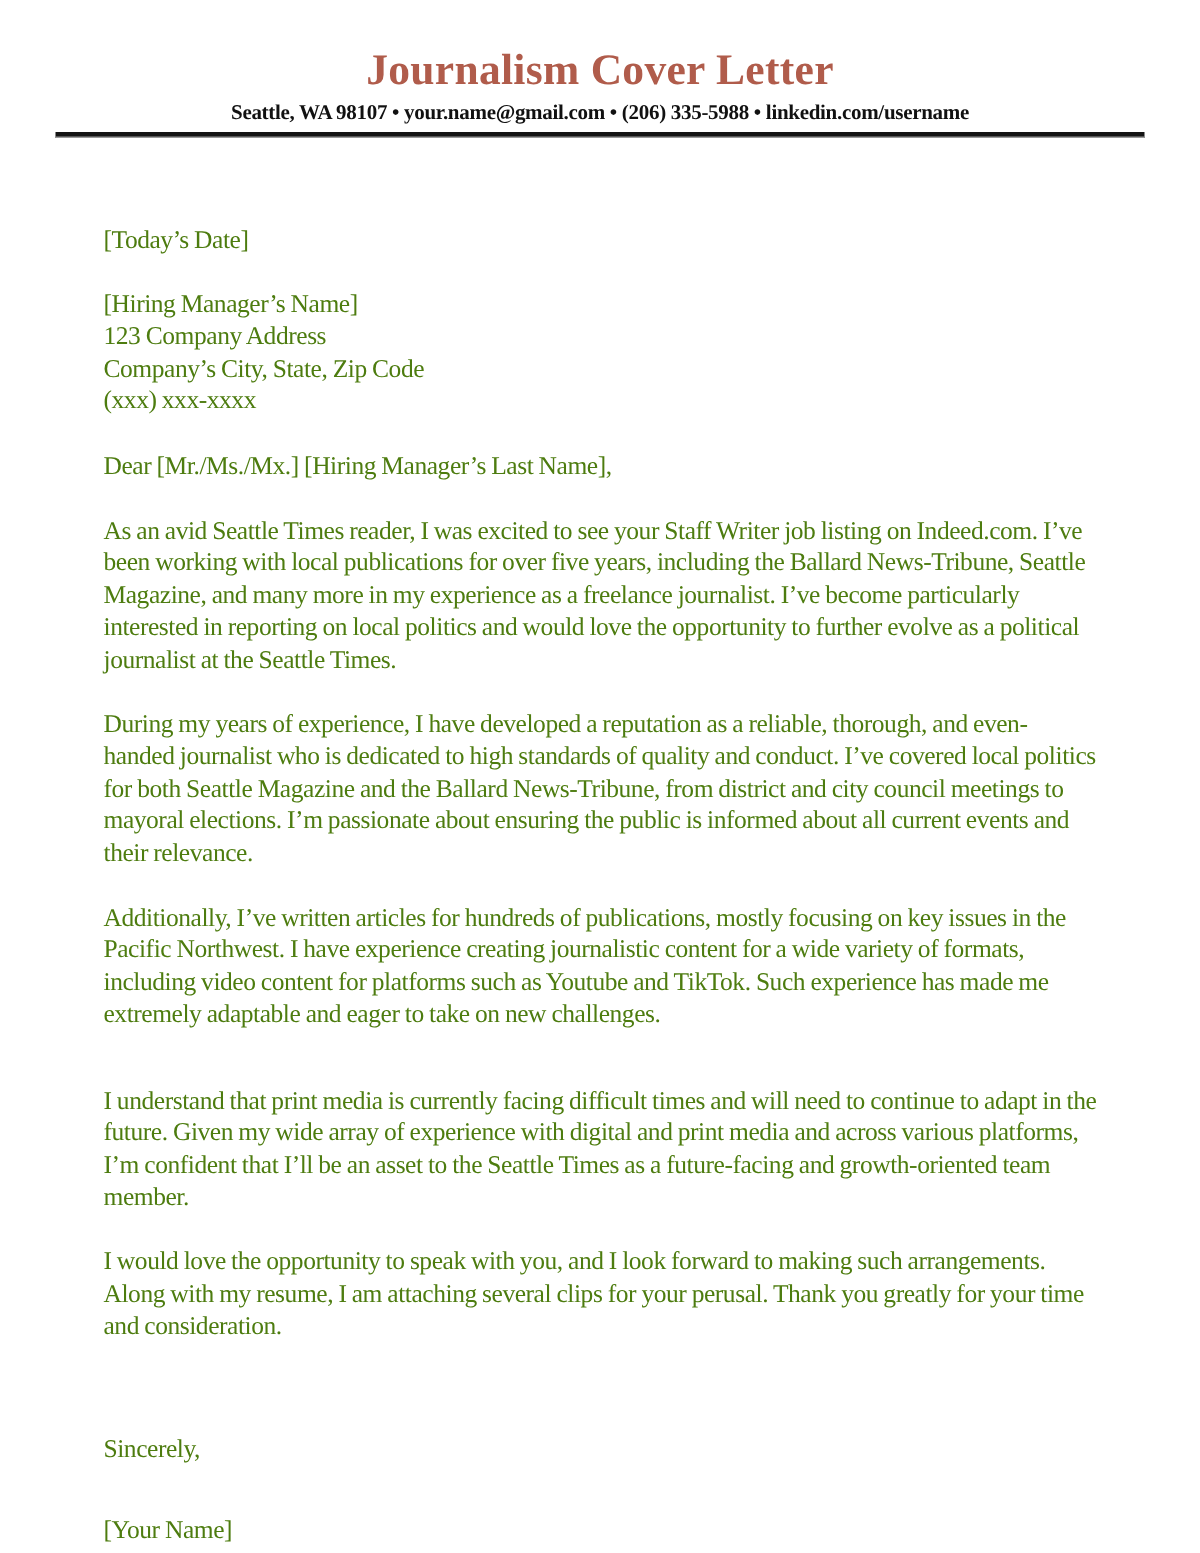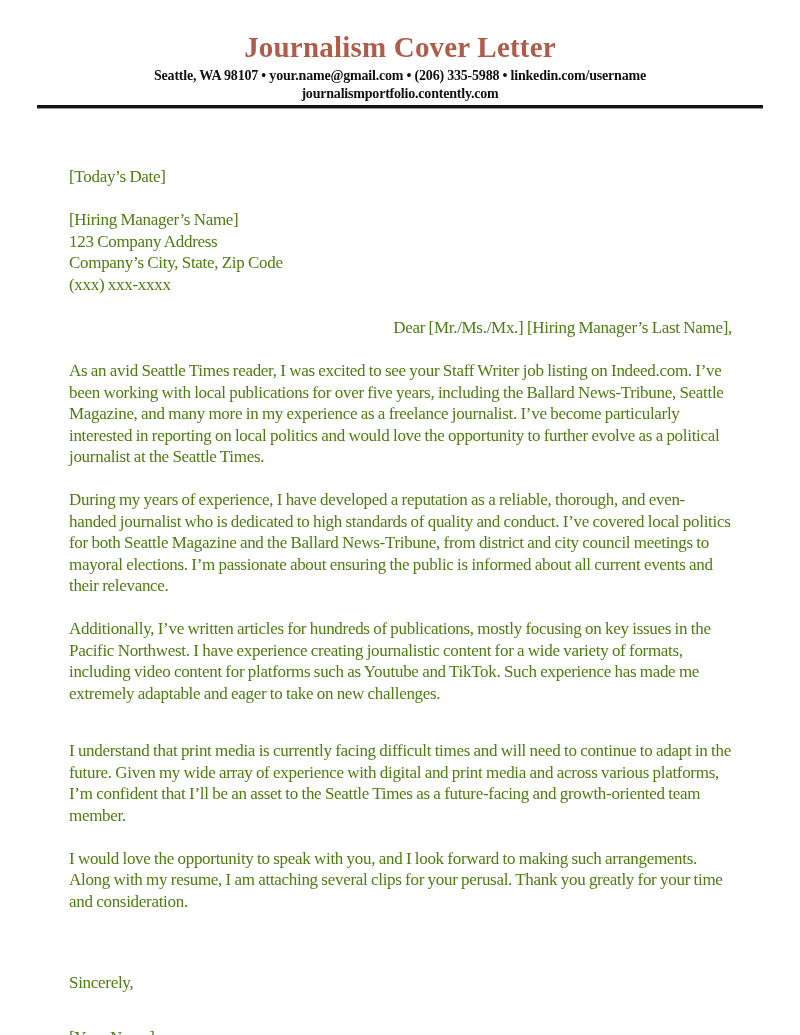--- a/index.html
+++ b/index.html
@@ -52,34 +52,33 @@
   main p {
     margin: 0;
     font-size: 17px;
     line-height: 21.5px;
     letter-spacing: -0.3px;
     word-spacing: -0.4px;
     color: #4d7c0f;
   }
   .date        { margin-top: 57px; }
   .recipient   { margin-top: 21.5px; }
-  .salutation  { margin-top: 22px; text-align: right; }
+  .salutation  { margin-top: 22px; }
   .para        { margin-top: 21.5px; }
   .para-extra  { margin-top: 36px; }
   .closing     { margin-top: 60px; }
   .signature   { margin-top: 33px; }
 </style>
 </head>
 <body>
 
 <div class="page">
   <header>
     <h1 class="title" style="color: rgb(176, 92, 75);">Journalism Cover Letter</h1>
     <div class="contact contact-first">Seattle, WA 98107 •  your.name@gmail.com •  (206) 335-5988 • linkedin.com/username</div>
-    <div class="contact">journalismportfolio.contently.com</div>
     <div class="rule" style="background: rgb(20, 20, 20);"></div>
   </header>
 
   <main>
     <p class="date">[Today’s Date]</p>
 
     <div class="recipient">
       <p>[Hiring Manager’s Name]</p>
       <p>123 Company Address</p>
       <p>Company’s City, State, Zip Code</p>

